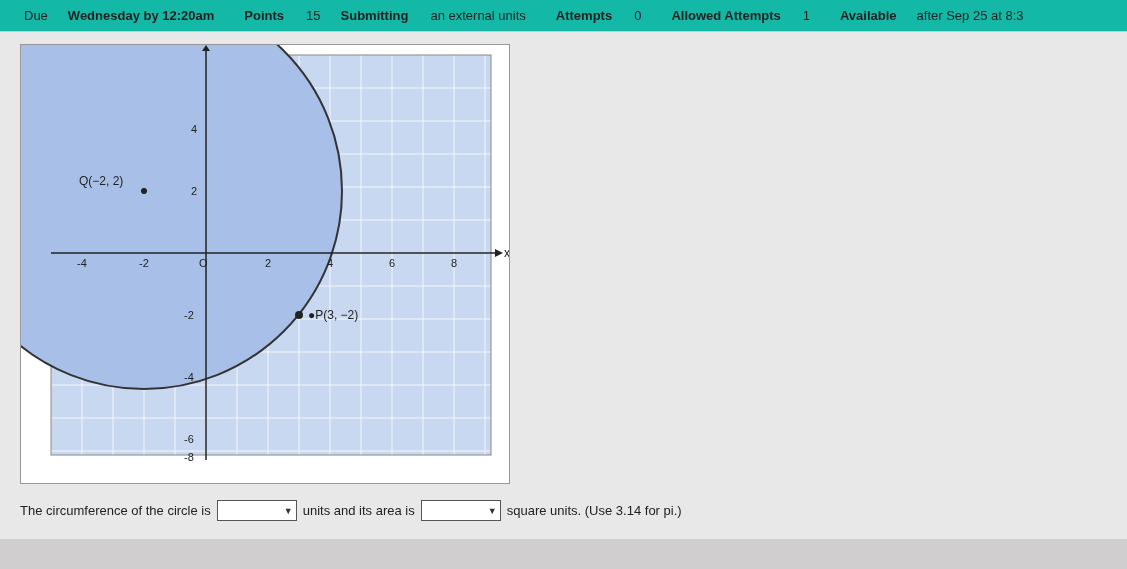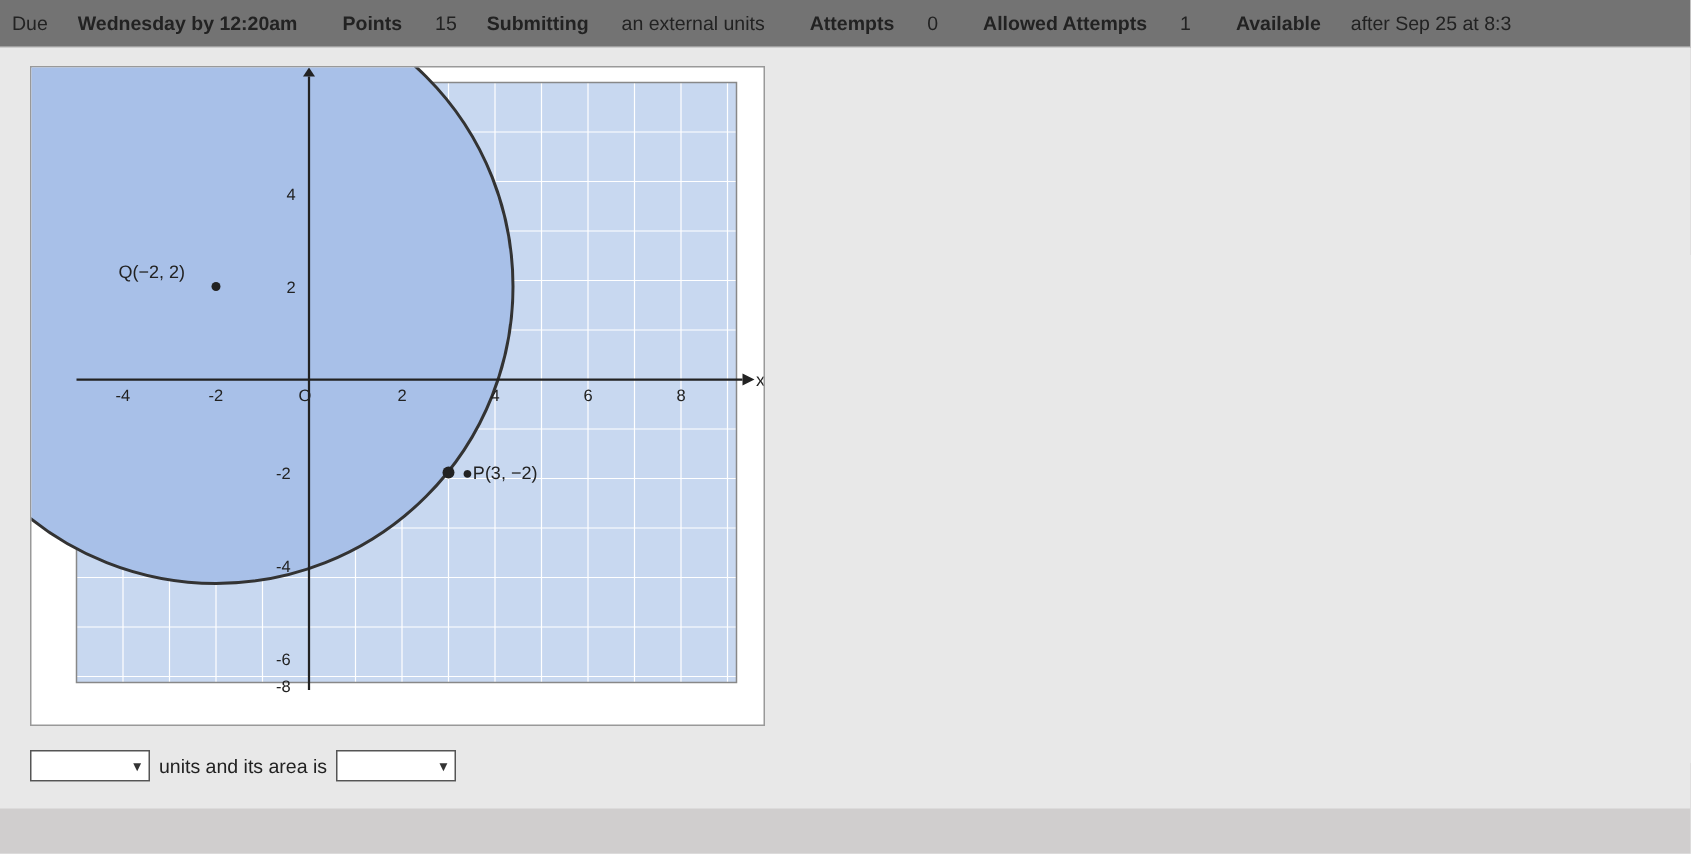--- a/index.html
+++ b/index.html
@@ -5,23 +5,23 @@
     * { margin: 0; padding: 0; box-sizing: border-box; }
     body {
       width: 1127px;
       height: 569px;
       background: #d0cece;
       font-family: Arial, sans-serif;
       font-size: 13px;
       overflow: hidden;
     }
     .header-bar {
-      background: #737373;
+      background: #14b8a6;
       border-bottom: 1px solid #ccc;
-      padding: 8px 8px;
+      padding: 8px 24px;
       display: flex;
       align-items: center;
       gap: 20px;
       font-size: 13px;
       color: #222;
       white-space: nowrap;
     }
     .main-content {
       background: #e8e8e8;
       padding: 12px 20px;
@@ -171,20 +171,21 @@
       <text x="58" y="140" font-size="12" fill="#222" font-family="Arial">Q(−2, 2)</text>
 
       <circle cx="278" cy="270" r="4" fill="#222"></circle>
 
       <text x="287" y="274" font-size="12" fill="#222" font-family="Arial">●P(3, −2)</text>
 
     </svg>
   </div>
 
   <div class="bottom-question">
+    <span>The circumference of the circle is</span>
 
     <div class="select-wrapper">
       <select id="circ-select">
         <option value=""></option>
         <option value="31.4">31.4</option>
         <option value="62.8">62.8</option>
         <option value="78.5">78.5</option>
         <option value="314">314</option>
       </select>
     </div>
@@ -194,15 +195,16 @@
     <div class="select-wrapper">
       <select id="area-select">
         <option value=""></option>
         <option value="78.5">78.5</option>
         <option value="157">157</option>
         <option value="200.96">200.96</option>
         <option value="314">314</option>
       </select>
     </div>
 
+    <span>square units. (Use 3.14 for pi.)</span>
   </div>
 
 </div>
 
 </body></html>

